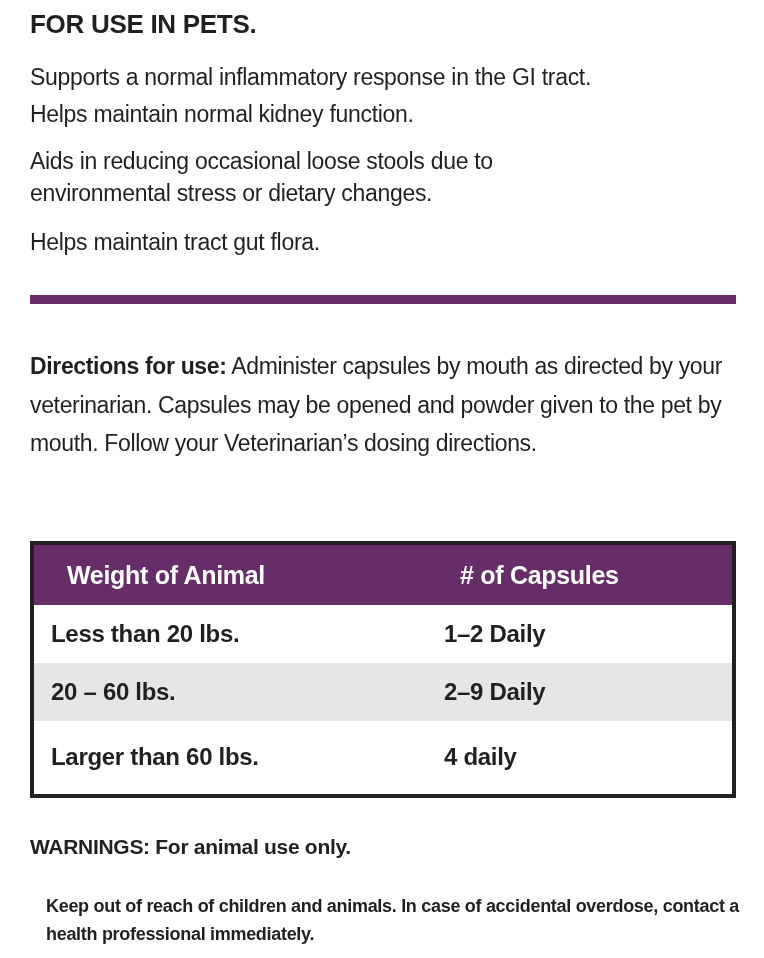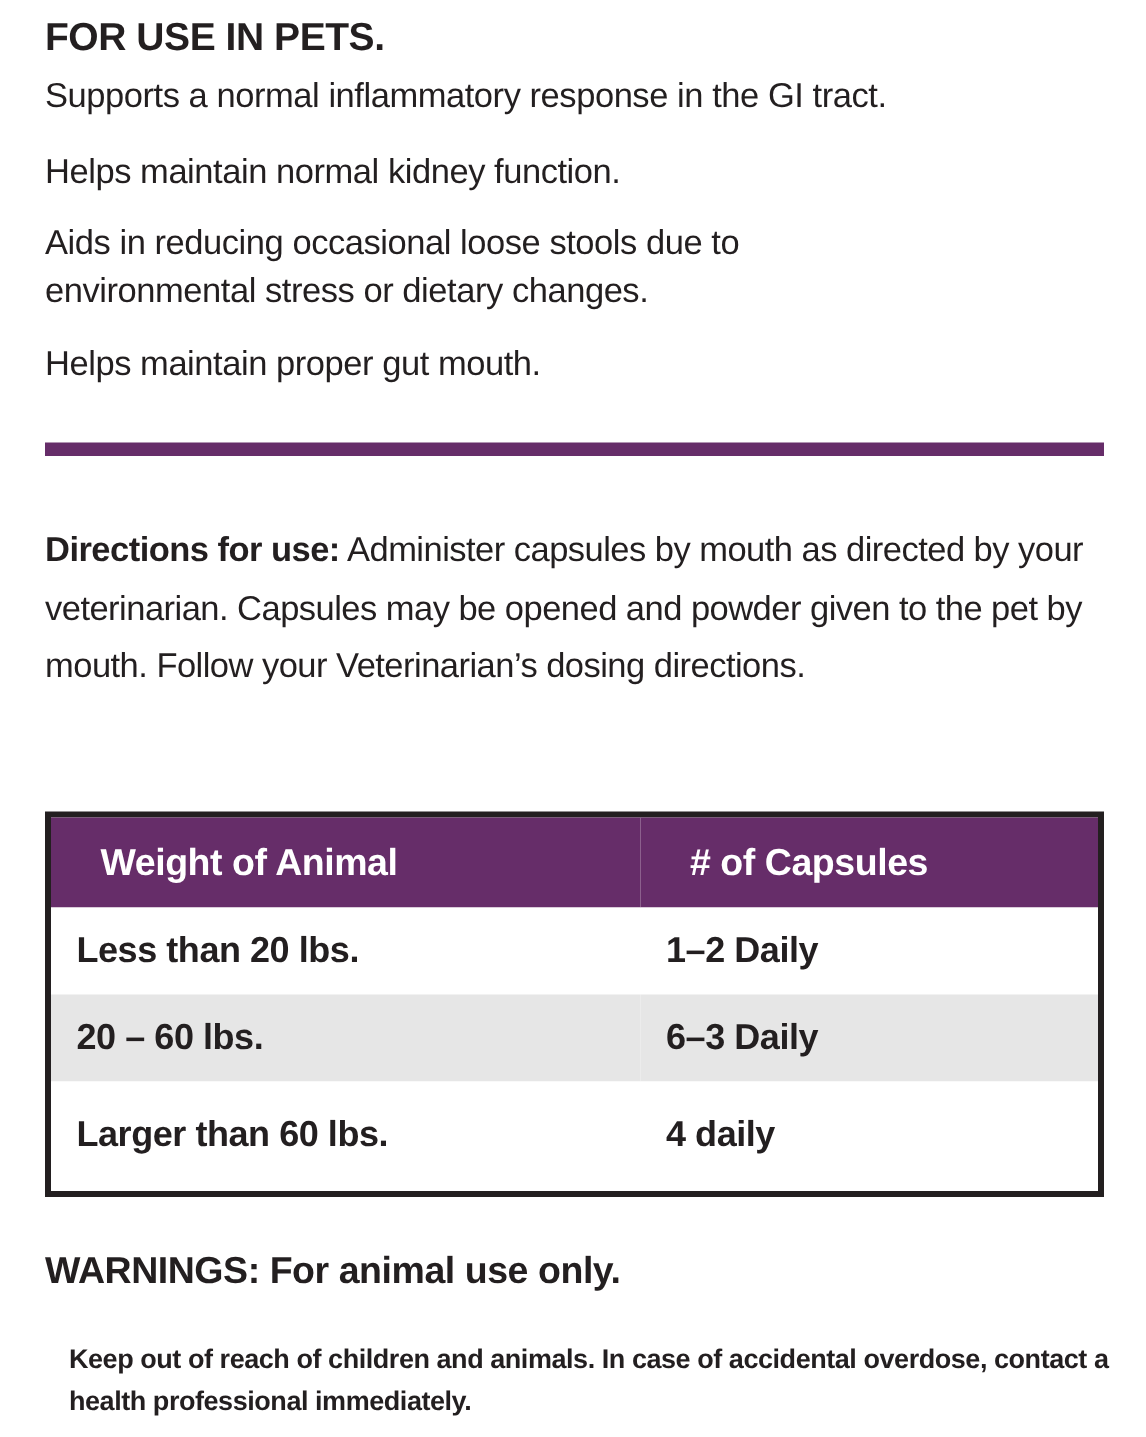--- a/index.html
+++ b/index.html
@@ -27,21 +27,21 @@
     text-align: right;
   }
   .benefit {
     position: absolute;
     left: 30px;
     font-size: 23px;
     line-height: 32px;
     margin: 0;
     letter-spacing: -0.3px;
   }
-  .benefit-1 { top: 47px; }
+  .benefit-1 { top: 61px; }
   .benefit-2 { top: 98px; }
   .benefit-3 { top: 145px; width: 560px; }
   .benefit-4 { top: 226px; }
 
   .divider {
     position: absolute;
     left: 30px;
     top: 295px;
     width: 706px;
     height: 9px;
@@ -90,21 +90,21 @@
   .dosing-table td { height: 48px; }
   .dosing-table tr.row-1 td { background: #ffffff; }
   .dosing-table tr.row-2 td { background: #e6e6e6; }
   .dosing-table tr.row-3 td { background: #ffffff; height: 61px; }
   .col-1 { width: 360px; }
 
   .warning {
     position: absolute;
     left: 30px;
     top: 832px;
-    font-size: 25px;
+    font-size: 21px;
     font-weight: bold;
     margin: 0;
     line-height: 30px;
     letter-spacing: -0.3px;
   }
   .caution {
     position: absolute;
     left: 30px;
     top: 876px;
     width: 720px;
@@ -116,41 +116,41 @@
   }
 </style>
 </head>
 <body>
 
 <h1 class="heading">FOR USE IN PETS.</h1>
 
 <p class="benefit benefit-1">Supports a normal inflammatory response in the GI tract.</p>
 <p class="benefit benefit-2">Helps maintain normal kidney function.</p>
 <p class="benefit benefit-3">Aids in reducing occasional loose stools due to environmental stress or dietary changes.</p>
-<p class="benefit benefit-4">Helps maintain proper gut mouth.</p>
+<p class="benefit benefit-4">Helps maintain tract gut flora.</p>
 
 <div class="divider"></div>
 
 <p class="directions"><b>Directions for use:</b><span> Administer capsules by mouth as directed by your veterinarian. Capsules may be opened and powder given to the pet by mouth. Follow your Veterinarian’s dosing directions.</span></p>
 
 <table class="dosing-table">
   <thead>
     <tr>
       <th class="col-1">Weight of Animal</th>
       <th># of Capsules</th>
     </tr>
   </thead>
   <tbody>
     <tr class="row-1">
       <td class="col-1">Less than 20 lbs.</td>
       <td>1–2 Daily</td>
     </tr>
     <tr class="row-2">
       <td class="col-1">20 – 60 lbs.</td>
-      <td>6–3 Daily</td>
+      <td>2–9 Daily</td>
     </tr>
     <tr class="row-3">
       <td class="col-1">Larger than 60 lbs.</td>
       <td>4 daily</td>
     </tr>
   </tbody>
 </table>
 
 <p class="warning">WARNINGS: For animal use only.</p>
 <p class="caution">Keep out of reach of children and animals. In case of accidental overdose, contact a health professional immediately.</p>

